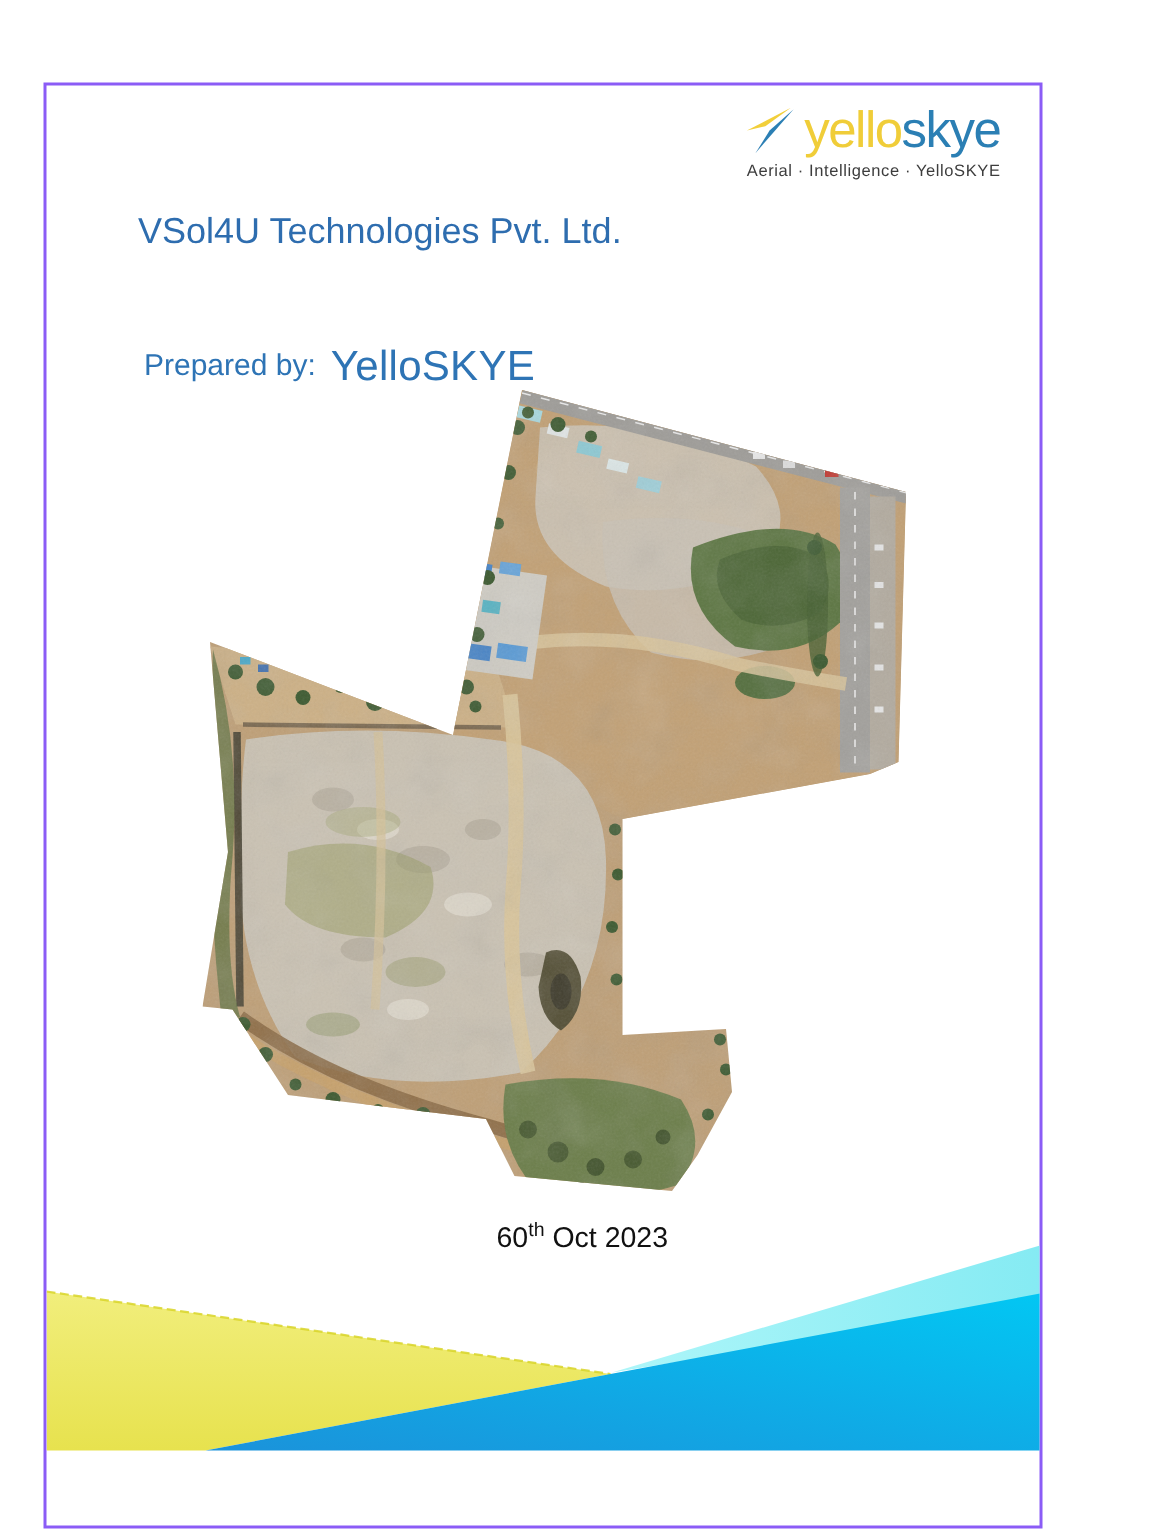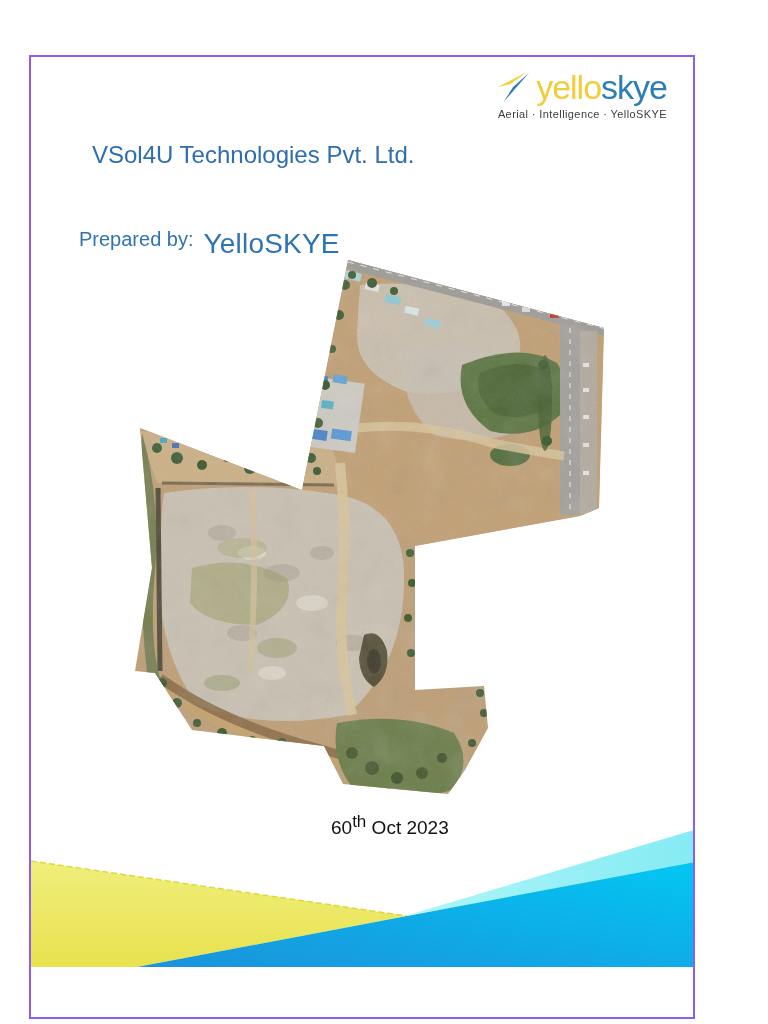--- a/index.html
+++ b/index.html
@@ -12,30 +12,30 @@
   .logo{position:absolute;top:13px;right:26px;text-align:right;}
   .logo-row{display:flex;align-items:center;justify-content:flex-end;gap:5px;}
   .logo-name{font-size:34px;font-weight:500;letter-spacing:-1px;line-height:1;}
   .logo-yello{color:#f0cd39;}
   .logo-skye{color:#2b7fb4;}
   .logo-tagline{font-size:11px;color:#3d3d3d;letter-spacing:.4px;margin-top:4px;}
 
   
   .company{position:absolute;left:61px;top:84px;font-size:24px;color:#2e6daf;}
   .report-title{position:absolute;left:59px;top:105px;font-size:29px;font-weight:bold;color:#2b5aa6;}
-  .prepared{position:absolute;left:48px;top:171px;display:flex;align-items:flex-start;gap:10px;}
+  .prepared{position:absolute;left:65px;top:171px;display:flex;align-items:center;gap:10px;}
   .prepared-label{font-size:20px;color:#2e74b5;}
   .prepared-value{font-size:28px;color:#2e74b5;letter-spacing:.2px;}
 
   
   .ortho{position:absolute;left:71px;top:196px;width:545px;height:570px;}
 
   
   .date-caption{position:absolute;left:300px;top:755px;font-size:19px;color:#111;z-index:3;}
-  .date-caption sup{font-size:17px;}
+  .date-caption sup{font-size:13px;}
 
   
   .decor{position:absolute;left:0;top:752px;width:707px;height:160px;z-index:2;pointer-events:none;}
 </style>
 </head>
 <body>
 
 <div class="page">
 
   <div class="logo">

